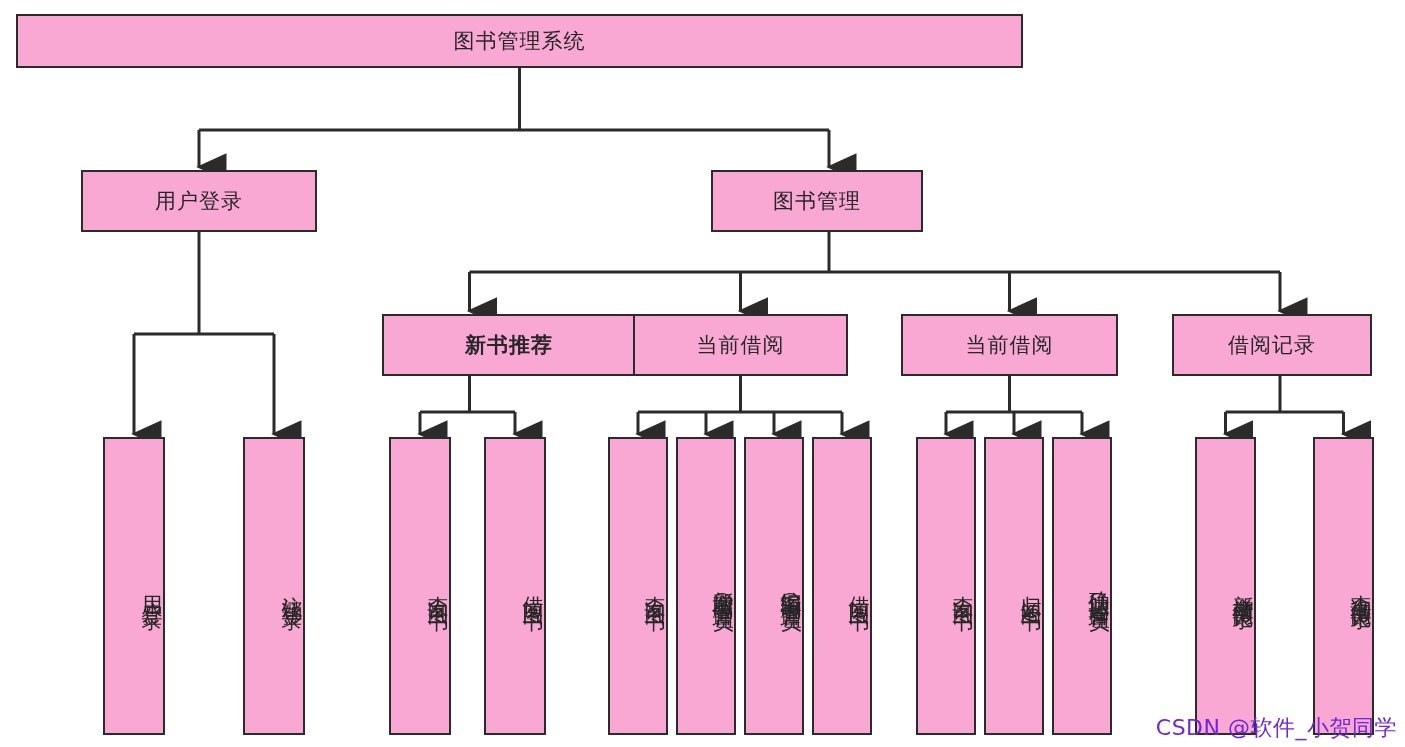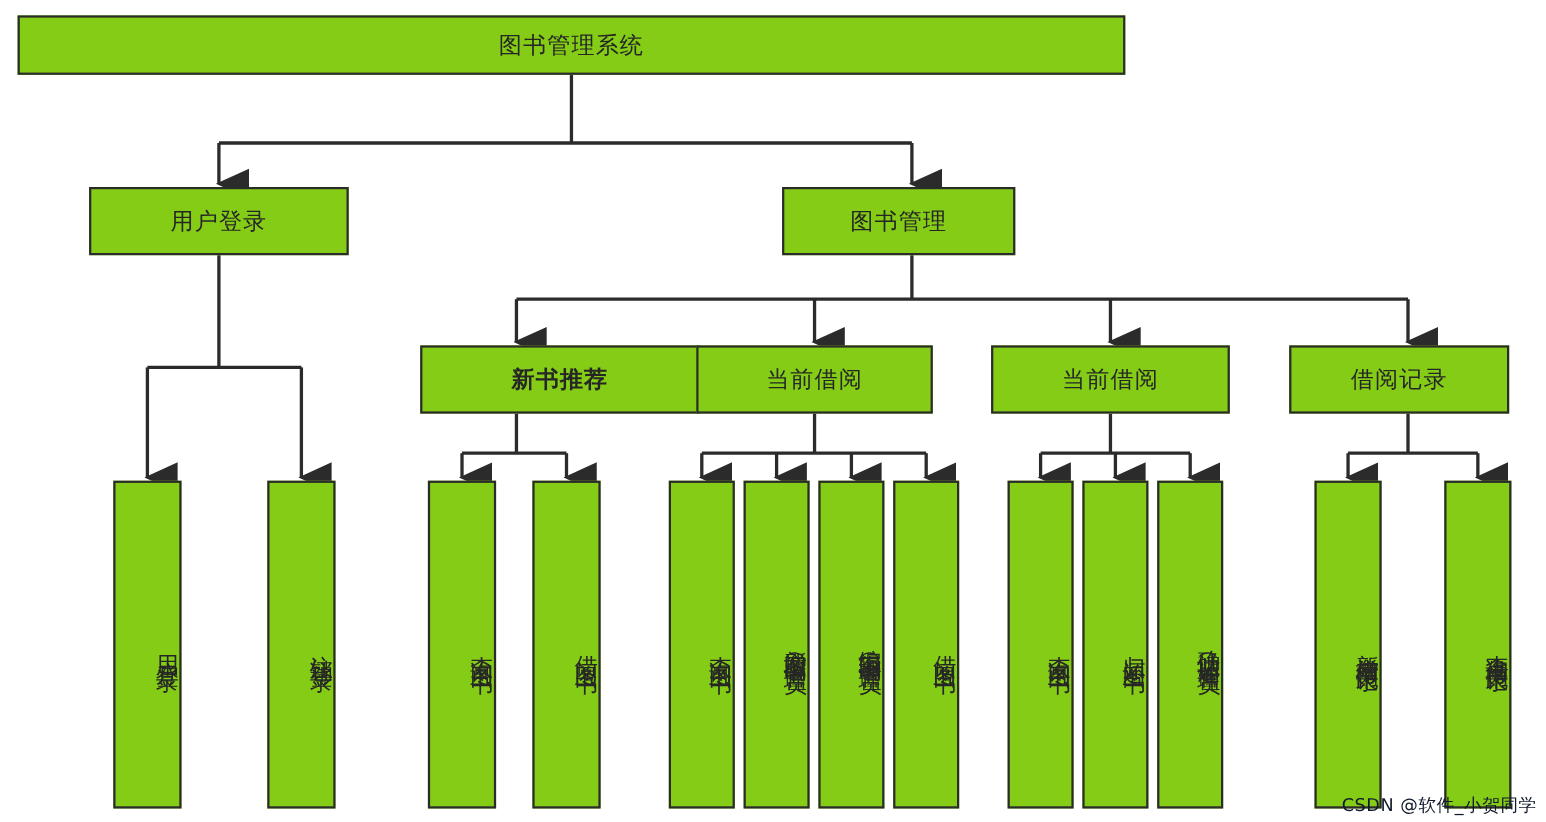--- a/index.html
+++ b/index.html
@@ -1,29 +1,29 @@
 <!DOCTYPE html>
 <html><head>
 <meta charset="utf-8">
 <style>
   html,body{margin:0;padding:0;background:#ffffff;}
   body{width:1405px;height:747px;overflow:hidden;
        font-family:"DejaVu Sans","Liberation Sans",sans-serif;}
   #diagram-root{position:relative;width:1405px;height:747px;background:#fff;}
   svg#wires{position:absolute;left:0;top:0;width:1405px;height:747px;}
-  .node{position:absolute;box-sizing:border-box;background:#84cc16;
+  .node{position:absolute;box-sizing:border-box;background:#f9a8d4;
         border:2.5px solid #2b2b2b;display:flex;align-items:center;
         justify-content:center;color:#262626;}
   .node.h{font-size:21px;letter-spacing:1px;}
   .node.v{writing-mode:vertical-rl;text-orientation:upright;
           align-items:flex-start;justify-content:center;padding-top:6px;
           font-size:21px;letter-spacing:5px;line-height:1.05;}
   .node.v.tall{padding-top:2px;letter-spacing:3px;}
-  #watermark{position:absolute;right:8px;bottom:4px;color:#0f172a;
-             font-size:16px;letter-spacing:.5px;white-space:nowrap;
+  #watermark{position:absolute;right:8px;bottom:4px;color:#6d28d9;
+             font-size:22px;letter-spacing:.5px;white-space:nowrap;
              pointer-events:none;}
 </style>
 </head>
 <body>
 
 <div id="diagram-root">
 
   <svg id="wires" viewBox="0 0 1405 747" preserveAspectRatio="none">
     <defs>
       <marker id="arrow" viewBox="0 0 12 12" refX="6" refY="10" markerWidth="11" markerHeight="11" orient="auto-start-reverse">

